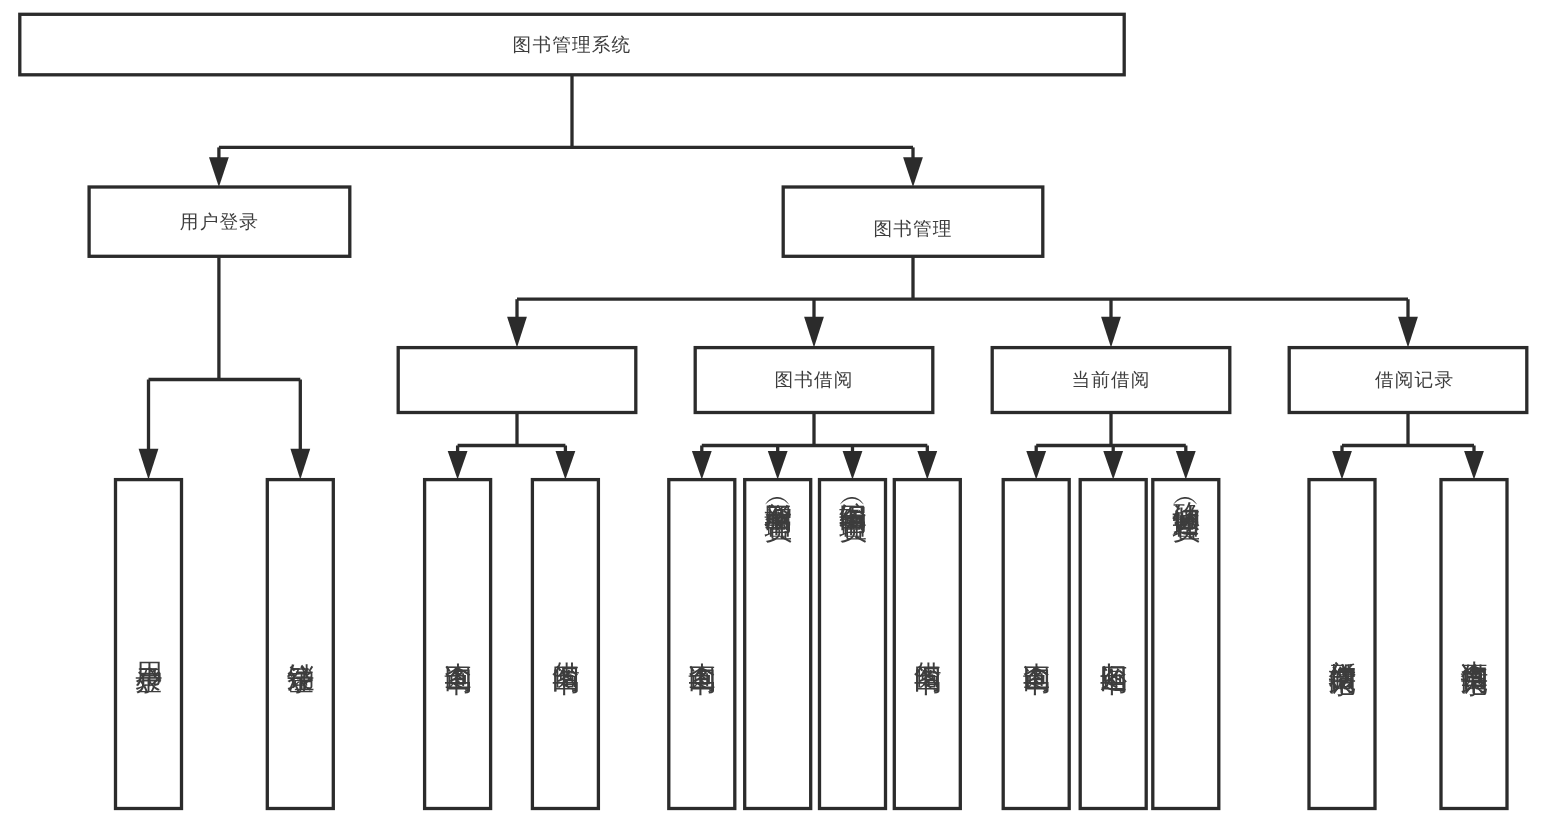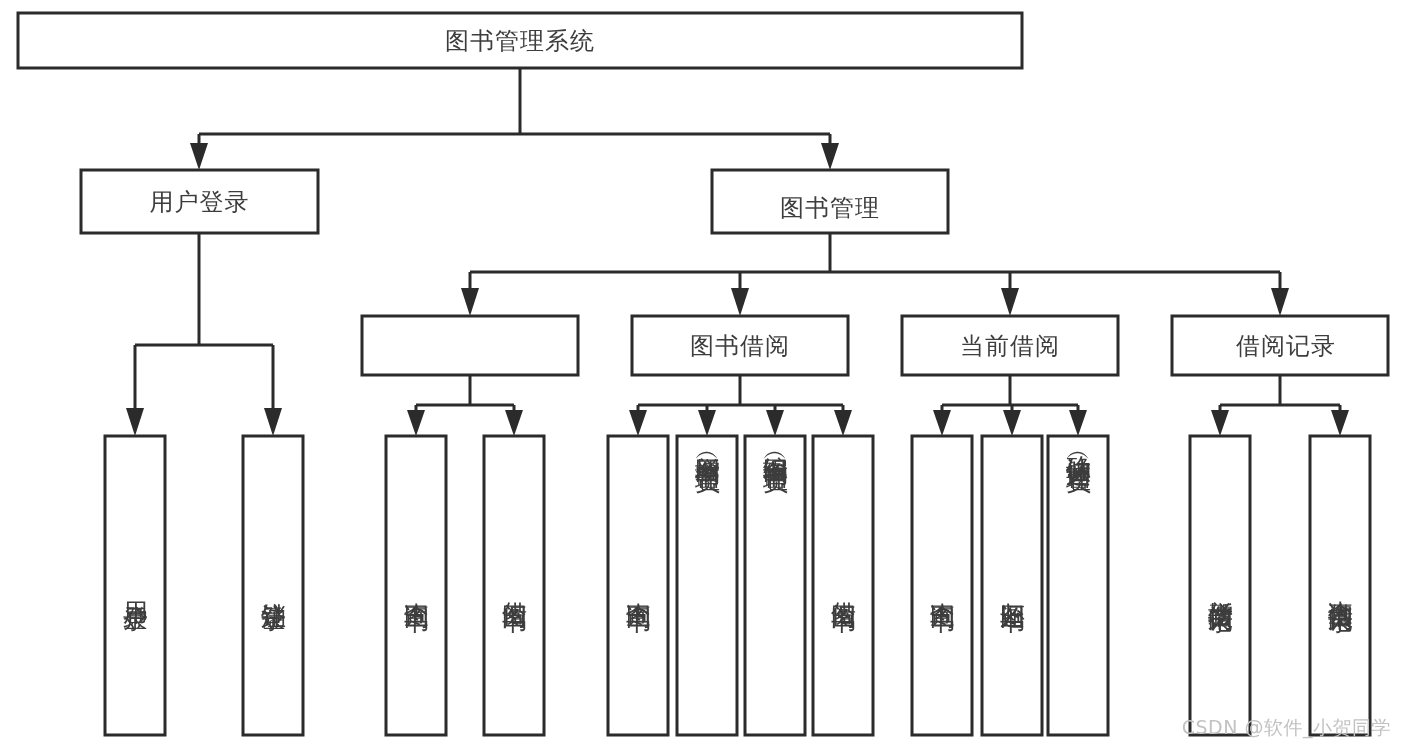--- a/index.html
+++ b/index.html
@@ -73,21 +73,21 @@
   .hlabel-box {
     position: absolute;
     display: flex;
     align-items: center;
     justify-content: center;
     box-sizing: border-box;
     pointer-events: none;
   }
   .hlabel-text {
     font-family: "DejaVu Sans", "Liberation Sans", sans-serif;
-    font-size: 24px;
+    font-size: 17px;
     color: #3d3d3d;
     letter-spacing: 1px;
     white-space: nowrap;
   }
 </style>
 </head>
 <body>
 
 <div id="diagram-root">
 
@@ -240,15 +240,14 @@
     <span class="vlabel-text">确认归还（管理员）</span>
   </div>
 
   <div class="vlabel-box" style="left:1190px; top:436px; width:60px; height:299px;">
     <span class="vlabel-text">新增借阅记录</span>
   </div>
   <div class="vlabel-box" style="left:1310px; top:436px; width:60px; height:299px;">
     <span class="vlabel-text">查询借阅记录</span>
   </div>
 
-  <div class="watermark">CSDN @软件_小贺同学</div>
 
 </div>
 
 </body></html>

